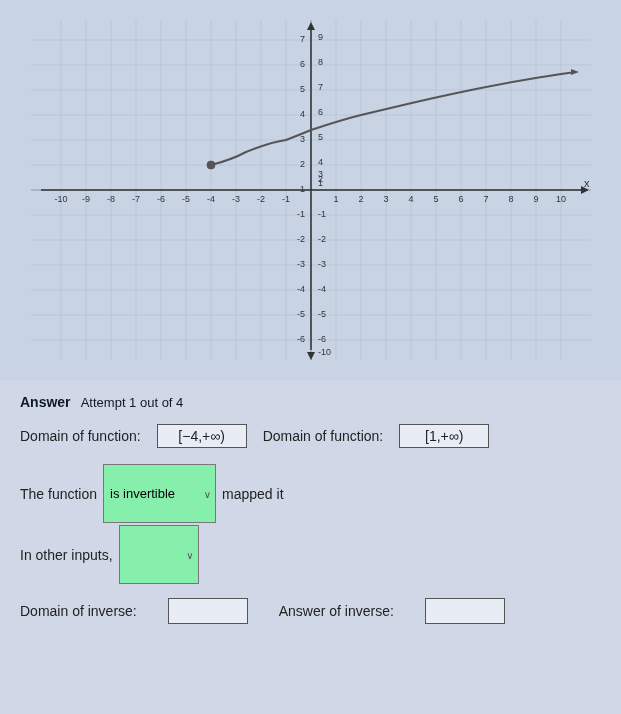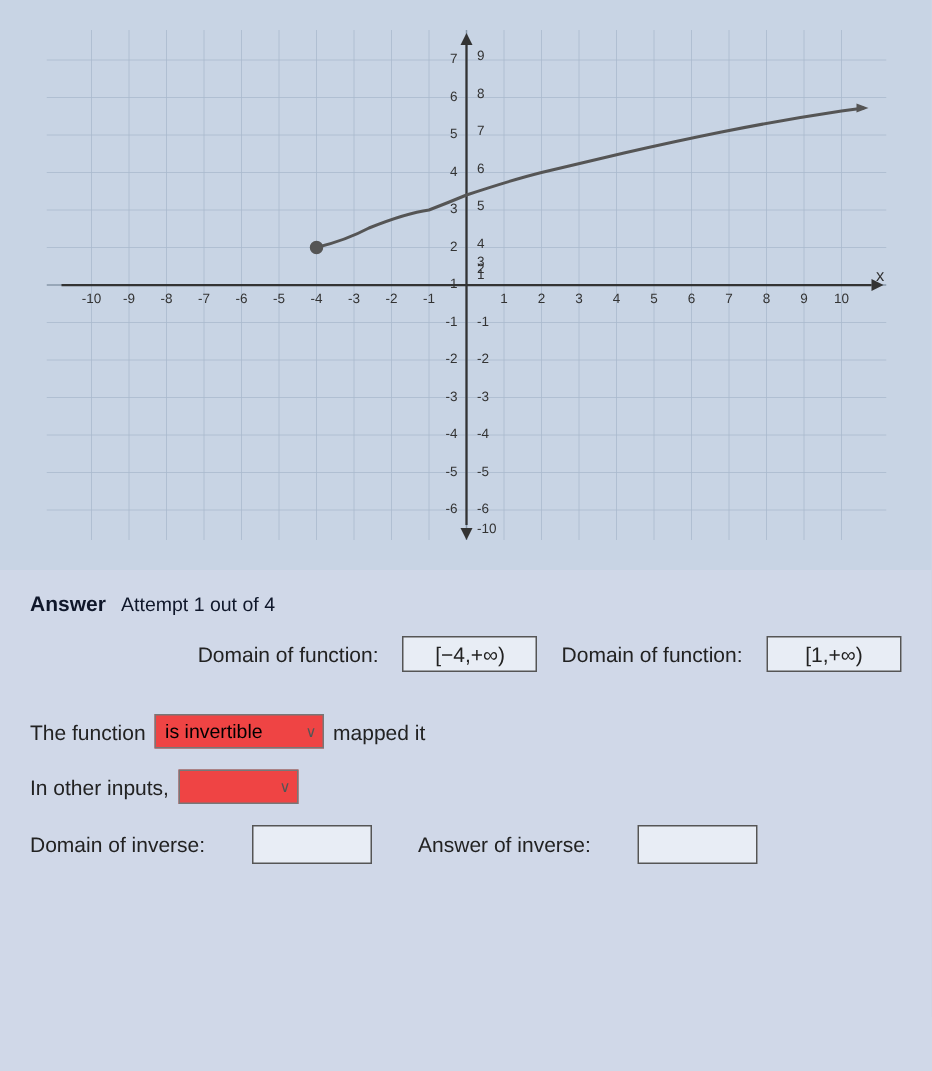--- a/index.html
+++ b/index.html
@@ -49,26 +49,25 @@
 
     .answer-header strong {
       font-weight: bold;
       font-size: 14px;
     }
 
     .domain-range-row {
       display: flex;
       align-items: center;
       gap: 16px;
-      margin-bottom: 28px;
+      margin-bottom: 16px;
       flex-wrap: wrap;
       font-family: Arial, sans-serif;
       font-size: 14px;
       color: #222;
-      justify-content: flex-end;
     }
 
     .label-text {
       font-size: 14px;
       color: #222;
     }
 
     .answer-box {
       border: 1.5px solid #555;
       padding: 3px 10px;
@@ -87,30 +86,30 @@
       font-size: 14px;
       min-width: 80px;
       min-height: 26px;
       display: inline-block;
     }
 
     .function-row {
       display: flex;
       align-items: center;
       gap: 6px;
-      margin-bottom: 14px;
+      margin-bottom: 2px;
       font-family: Arial, sans-serif;
       font-size: 14px;
       color: #222;
     }
 
     .select-dropdown {
       border: 1.5px solid #777;
-      background: #ef4444;
-      padding: 3px 6px;
+      background: #86efac;
+      padding: 21px 6px;
       font-size: 13px;
       font-family: Arial, sans-serif;
       appearance: none;
       -webkit-appearance: none;
       cursor: pointer;
       min-width: 100px;
       position: relative;
     }
 
     .select-wrapper {

